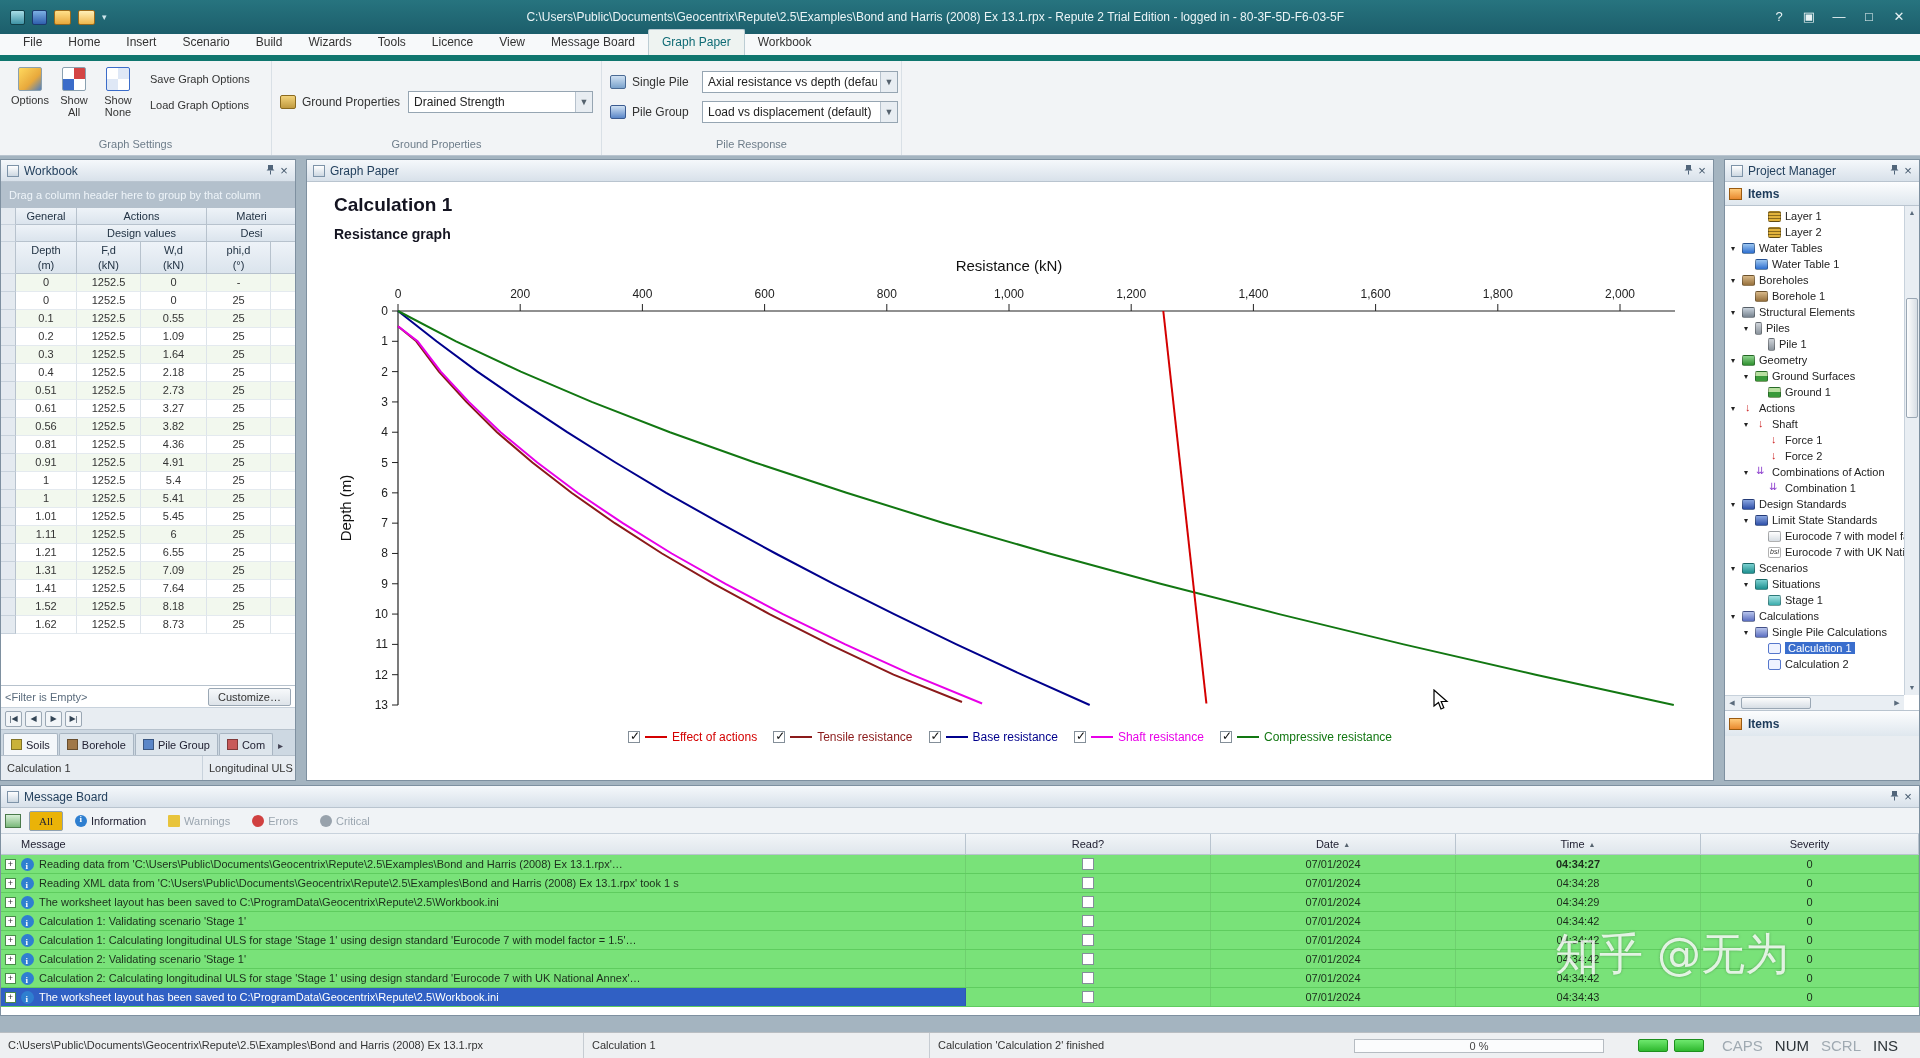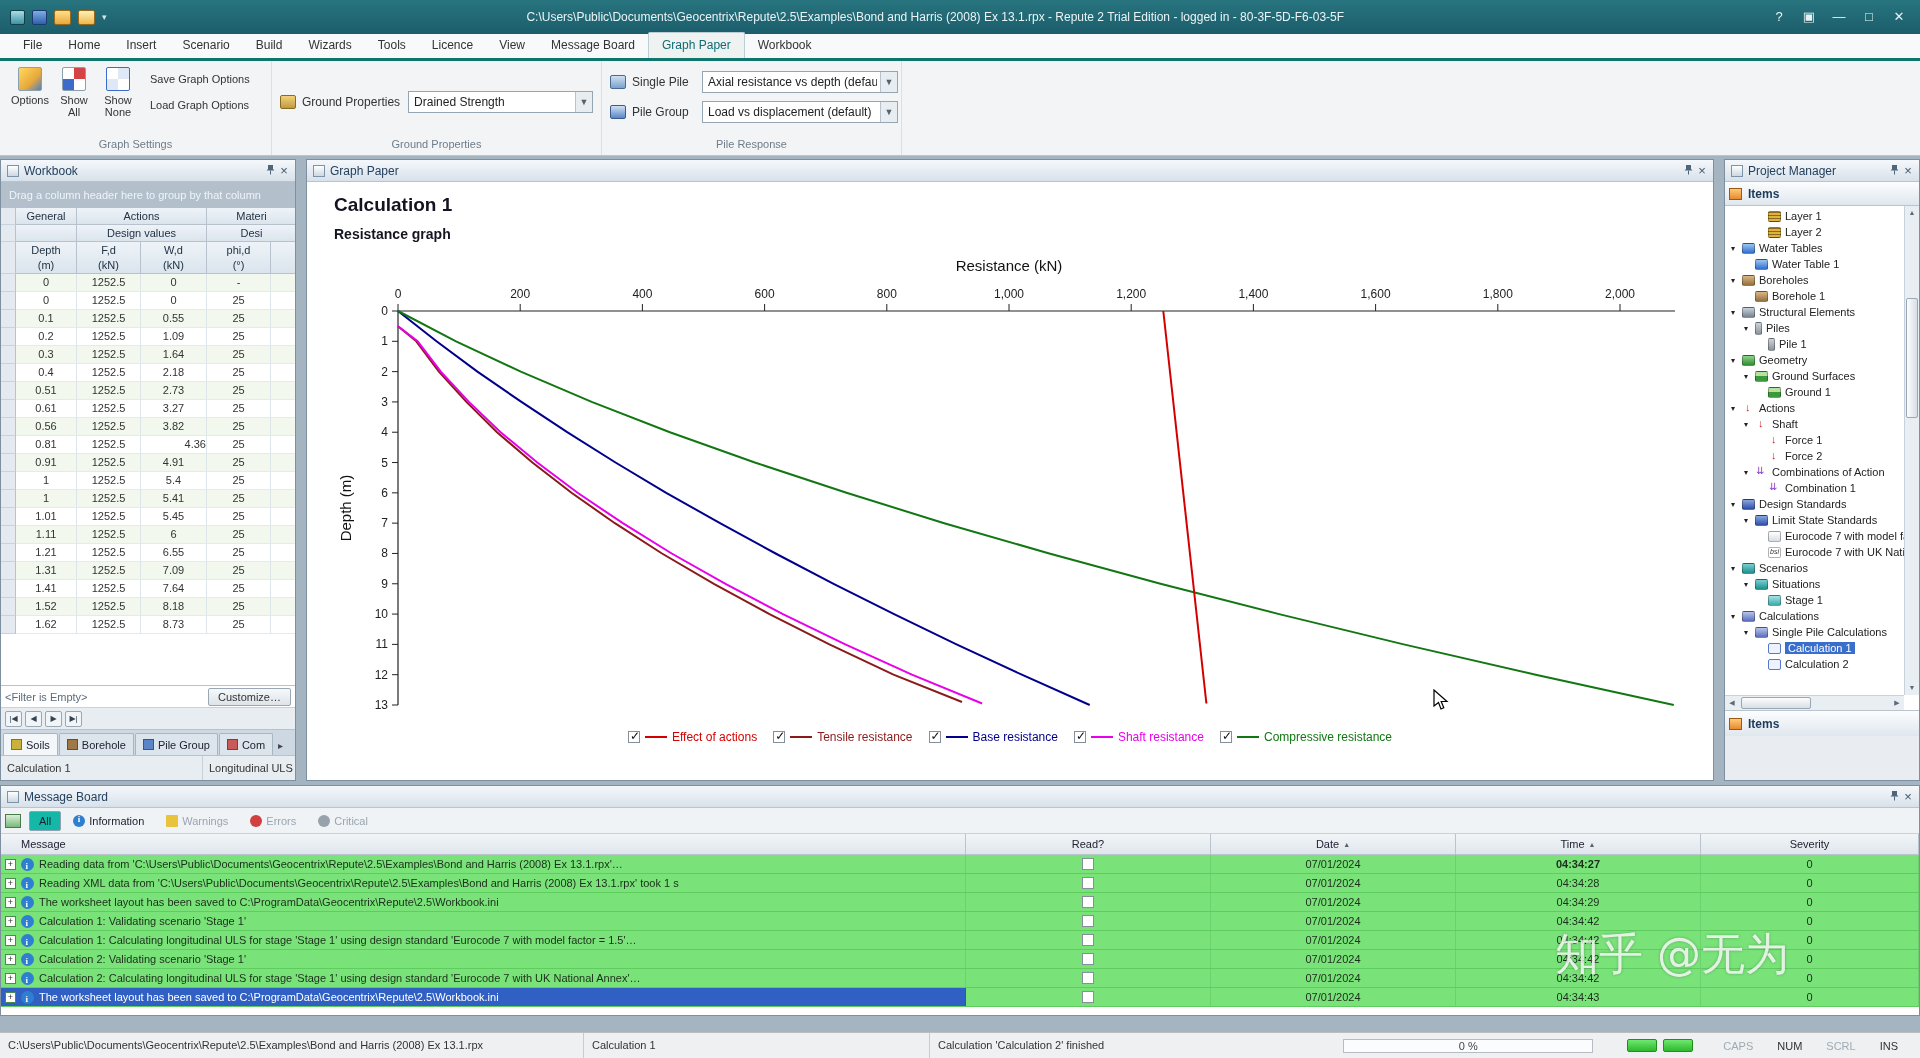--- a/index.html
+++ b/index.html
@@ -14,21 +14,21 @@
   .qi-app { background:linear-gradient(#a8dce6,#3f93a5); border:1px solid #123f48; width:15px; }
   .qi-save { background:linear-gradient(#7cb0e4,#2f5fae); border:1px solid #1c3a6e; width:15px; }
   .qi-folder { background:linear-gradient(#ffe08a,#e8a83c); border:1px solid #9a6a1c; }
   .qi-folder2 { background:linear-gradient(#fff0b8,#efb84e); border:1px solid #9a6a1c; }
   .qi-arrow { color:#cfe6ec; font-size:9px; width:auto; line-height:15px; }
   .title-text { flex:1; text-align:center; font-size:12px; color:#eaf4f6; white-space:nowrap; overflow:hidden; }
   .win-controls { display:flex; align-items:center; }
   .wbtn { width:30px; height:22px; text-align:center; line-height:22px; color:#e8f2f4; font-size:13px; }
 
   
-  .menubar { height:27px; background:#f7f9fa; border-bottom:3px solid #0f766e; display:flex; align-items:flex-end; padding-left:10px; flex:0 0 auto; }
+  .menubar { height:27px; background:#f7f9fa; border-bottom:6px solid #0f766e; display:flex; align-items:flex-end; padding-left:10px; flex:0 0 auto; }
   .mtab { padding:5px 13px 6px; font-size:12px; color:#333; white-space:nowrap; }
   .mtab.active { background:#eef3f1; border:1px solid #bccdd4; border-bottom:none; color:#0f6b75; border-radius:2px 2px 0 0; }
 
   
   .ribbon { height:95px; background:#f2f4f6; border-bottom:1px solid #b9c4cf; display:flex; flex:0 0 auto; }
   .rgroup { border-right:1px solid #d9e0e6; display:flex; flex-direction:column; padding-top:4px; }
   .rgroup-content { flex:1; display:flex; padding:0 8px; }
   .rgroup-caption { height:17px; text-align:center; font-size:11px; color:#6e7d8a; }
   .bigbtn { width:44px; display:flex; flex-direction:column; align-items:center; padding-top:2px; }
   .bicon { width:24px; height:24px; border:1px solid #8aa0b0; border-radius:2px; margin-bottom:3px; }
@@ -136,21 +136,21 @@
   .hthumb { width:70px; height:12px; margin-left:2px; background:linear-gradient(#fdfdfd,#d7dee5); border:1px solid #9aa7b4; border-radius:2px; }
   .hscroll .sarrow { width:14px; }
   .pm-items-btn { height:26px; background:linear-gradient(#fcfdfe,#dfe7ee); border-top:1px solid #b9c4cf; display:flex; align-items:center; font-weight:bold; font-size:12px; color:#1c3a5a; padding-left:4px; flex:0 0 auto; }
   .pm-filler { height:44px; background:#e9edf1; flex:0 0 auto; }
 
   
   .mb-panel { height:231px; flex:0 0 auto; margin:0; border:1px solid #7e90a0; background:#fff; display:flex; flex-direction:column; }
   .mb-toolbar { height:26px; background:#f0f3f6; border-bottom:1px solid #c8d2dc; display:flex; align-items:center; gap:2px; padding-left:4px; flex:0 0 auto; }
   .mb-gridicon { width:16px; height:14px; background:linear-gradient(#d8f0d8,#7ab87a); border:1px solid #4a7a4a; margin-right:6px; }
   .fbtn { display:flex; align-items:center; gap:4px; font-size:11px; color:#223; padding:3px 9px; border:1px solid transparent; border-radius:2px; }
-  .fbtn.active { background:#14b8a6; border-color:#8fa1b2; }
+  .fbtn.active { background:#eab308; border-color:#8fa1b2;font-family:Liberation Serif, serif; }
   .fbtn.disabled { color:#9aa5af; }
   .fic { width:12px; height:12px; border-radius:50%; display:inline-block; }
   .fic-information { background:#2f7fd0; position:relative; }
   .fic-information::after, .infoic::after { content:"i"; color:#fff; font-weight:bold; font-size:9px; position:absolute; left:4.5px; top:-1px; font-family:"Liberation Serif",serif; }
   .fic-warnings { background:#e8c43c; border-radius:1px; }
   .fic-errors { background:#d04040; }
   .fic-critical { background:#98a2ac; }
   .mb-header { height:21px; background:linear-gradient(#f2f5f8,#dfe6ec); border-bottom:1px solid #b9c4cf; display:flex; flex:0 0 auto; }
   .mbh { border-right:1px solid #b9c4cf; font-size:11px; color:#223; display:flex; align-items:center; justify-content:center; gap:4px; flex:0 0 auto; overflow:hidden; }
   .mbh.left { justify-content:flex-start; padding-left:20px; }
@@ -168,21 +168,21 @@
   .gap { height:16px; flex:0 0 auto; }
 
   
   .statusbar { height:26px; background:#eef0f2; border-top:1px solid #b9bec3; display:flex; align-items:center; font-size:11px; color:#333; flex:0 0 auto; }
   .scell { height:100%; line-height:25px; white-space:nowrap; overflow:hidden; padding-left:8px; border-right:1px solid #c6ccd2; }
   .sc-file { width:584px; flex:0 0 auto; }
   .sc-calc { width:346px; flex:0 0 auto; }
   .sc-msg { flex:1; border-right:none; }
   .ptrack { width:250px; height:14px; border:1px solid #b6bcc2; background:#fbfcfd; text-align:center; line-height:13px; font-size:11px; color:#444; margin:0 34px 0 10px; flex:0 0 auto; }
   .led { width:30px; height:13px; background:linear-gradient(#6ee86e,#2eb82e); border:1px solid #1d8f1d; border-radius:2px; margin-right:6px; flex:0 0 auto; }
-  .kbd { color:#a0aab2; font-size:11px; margin-left:24px; }
+  .kbd { color:#a0aab2; font-size:15px; margin-left:12px; }
   .kbd.on { color:#2c3338; }
   .grip { width:16px; height:100%; flex:0 0 auto; }
 
   .watermark { position:absolute; left:1555px; top:925px; width:370px; font-size:44px; color:rgba(255,255,255,.82); text-shadow:0 0 3px rgba(0,0,0,.25); z-index:40; font-family:"DejaVu Sans",sans-serif; white-space:nowrap; }
   .cursor { position:absolute; left:1433px; top:689px; z-index:50; }
 </style>
 </head>
 <body>
 
 <div class="app">
@@ -396,21 +396,21 @@
             <span class="wb-c" style="width: 61px;">0.56</span>
             <span class="wb-c" style="width: 64px;">1252.5</span>
             <span class="wb-c" style="width: 66px;">3.82</span>
             <span class="wb-c" style="width: 64px;">25</span>
             <span class="wb-c" style="width: 26px;"></span>
           </div>
           <div class="wb-row wb-drow">
             <span class="wb-ind"></span>
             <span class="wb-c" style="width: 61px;">0.81</span>
             <span class="wb-c" style="width: 64px;">1252.5</span>
-            <span class="wb-c" style="width: 66px; text-align: right;">4.36</span>
+            <span class="wb-c" style="width: 66px;">4.36</span>
             <span class="wb-c" style="width: 64px;">25</span>
             <span class="wb-c" style="width: 26px;"></span>
           </div>
           <div class="wb-row wb-drow alt">
             <span class="wb-ind"></span>
             <span class="wb-c" style="width: 61px;">0.91</span>
             <span class="wb-c" style="width: 64px;">1252.5</span>
             <span class="wb-c" style="width: 66px;">4.91</span>
             <span class="wb-c" style="width: 64px;">25</span>
             <span class="wb-c" style="width: 26px;"></span>

